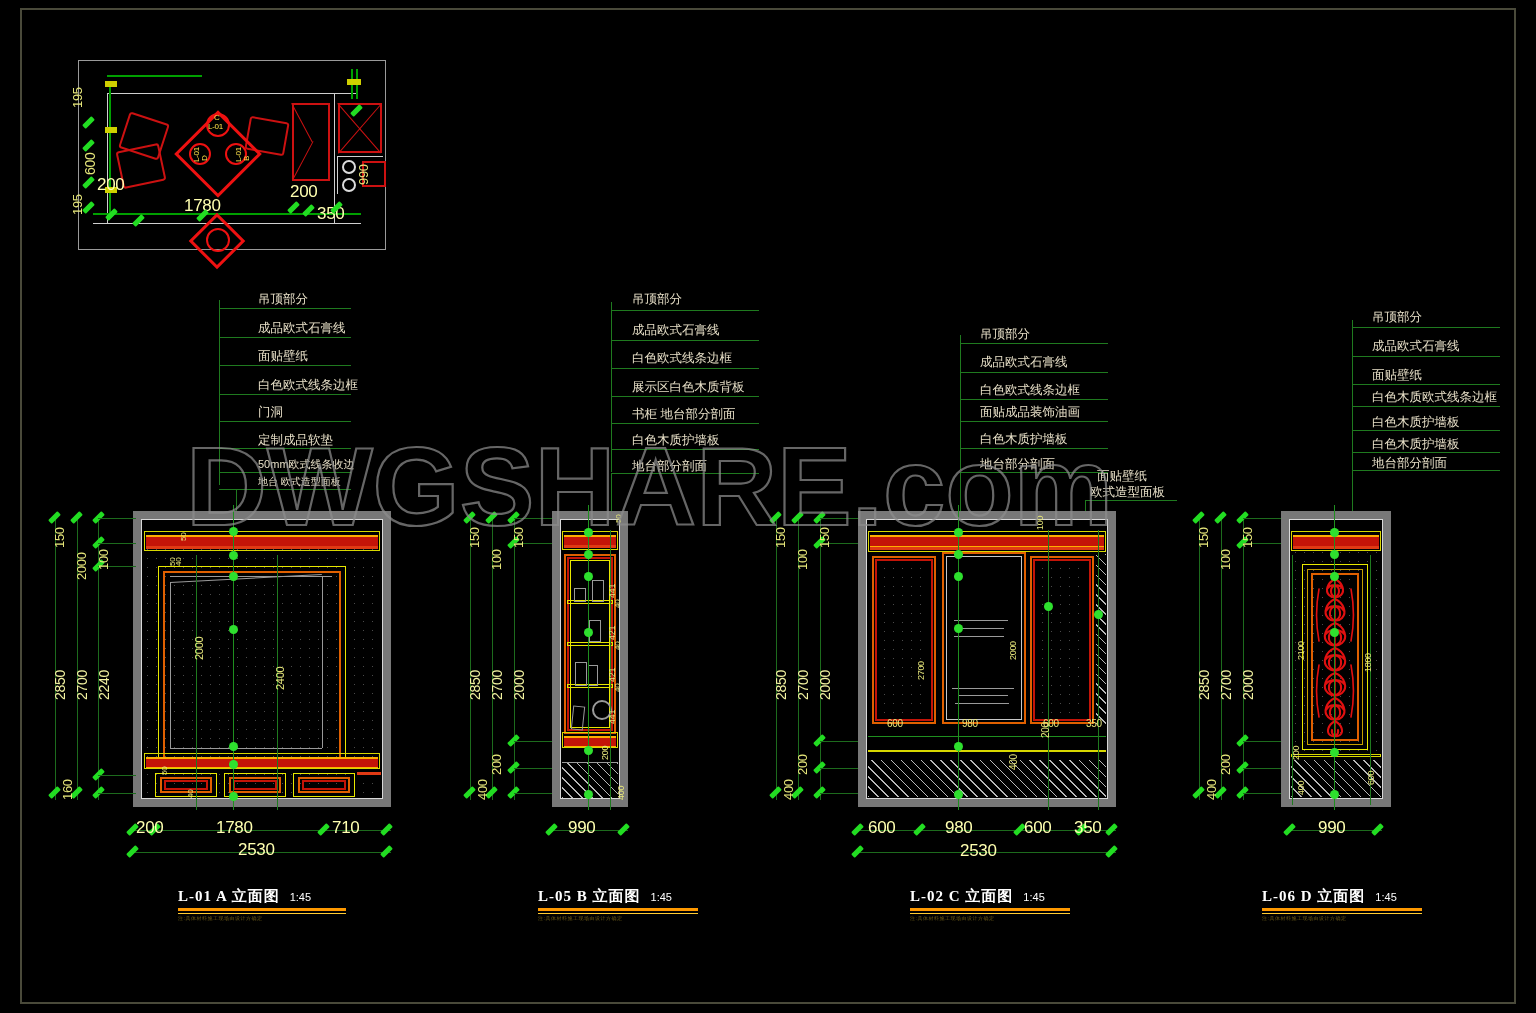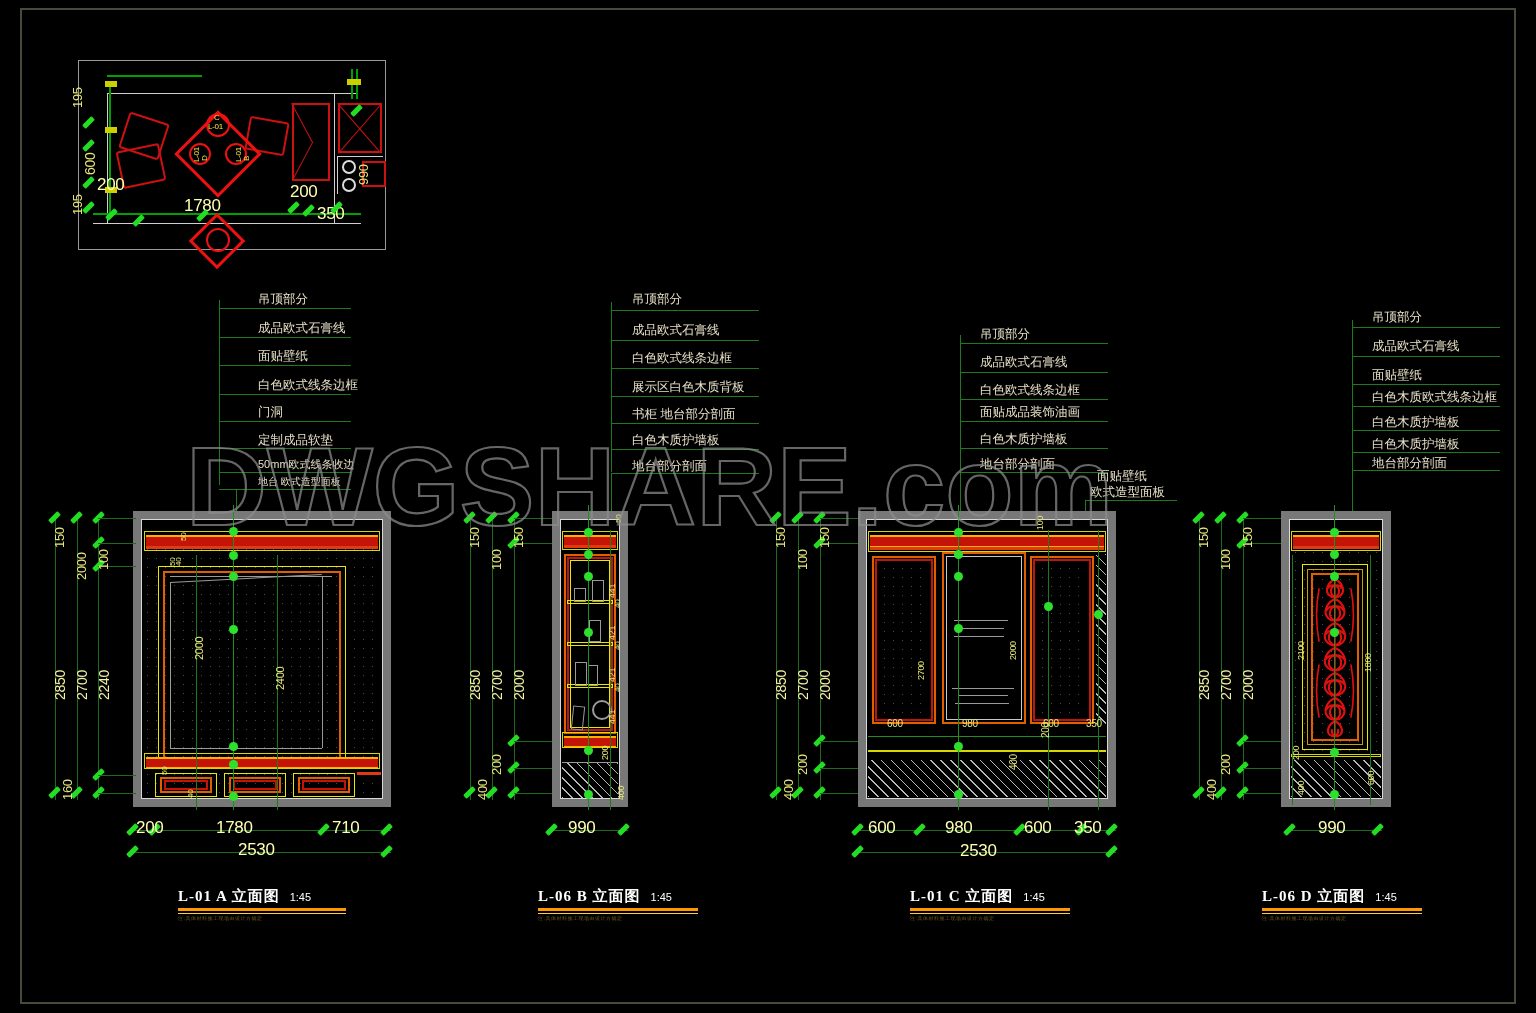--- a/index.html
+++ b/index.html
@@ -334,21 +334,21 @@
     <div class="dimtxt vert" style="left:511px;top:548px;font-size:13px;">150</div>
     <div class="dimtxt vert" style="left:489px;top:775px;font-size:13px;">200</div>
     <div class="dimtxt vert" style="left:475px;top:800px;font-size:13px;">400</div>
 
     <div class="dline" style="left:552px;top:830px;width:76px;"></div>
     <div class="tick" style="left:545px;top:827px;"></div>
     <div class="tick" style="left:617px;top:827px;"></div>
     <div class="dimtxt big" style="left:568px;top:818px;">990</div>
 
     <div class="title" style="left:538px;top:887px;width:160px;">
-      <span class="t1">L-06 B 立面图</span><span class="sc">1:45</span>
+      <span class="t1">L-05 B 立面图</span><span class="sc">1:45</span>
       <div class="ul1"></div><div class="ul2"></div>
       <div class="sub">注:具体材料施工现场由设计方确定</div>
     </div>
   </div>
 
   <div>
     <div class="leadv" style="left:960px;top:335px;height:135px;"></div>
     <div class="anno" style="left:980px;top:326px;">吊顶部分</div>
     <div class="lead" style="left:960px;top:343px;width:148px;"></div>
     <div class="anno" style="left:980px;top:354px;">成品欧式石膏线</div>
@@ -455,21 +455,21 @@
     <div class="tick" style="left:1105px;top:827px;"></div>
     <div class="tick" style="left:851px;top:849px;"></div>
     <div class="tick" style="left:1105px;top:849px;"></div>
     <div class="dimtxt big" style="left:868px;top:818px;">600</div>
     <div class="dimtxt big" style="left:945px;top:818px;">980</div>
     <div class="dimtxt big" style="left:1024px;top:818px;">600</div>
     <div class="dimtxt big" style="left:1074px;top:818px;">350</div>
     <div class="dimtxt big" style="left:960px;top:841px;">2530</div>
 
     <div class="title" style="left:910px;top:887px;width:160px;">
-      <span class="t1">L-01 C 立面图</span><span class="sc">1:45</span>
+      <span class="t1">L-02 C 立面图</span><span class="sc">1:45</span>
       <div class="ul1"></div><div class="ul2"></div>
       <div class="sub">注:具体材料施工现场由设计方确定</div>
     </div>
   </div>
 
   <div>
     <div class="leadv" style="left:1352px;top:320px;height:150px;"></div>
     <div class="anno" style="left:1372px;top:309px;">吊顶部分</div>
     <div class="lead" style="left:1352px;top:327px;width:148px;"></div>
     <div class="anno" style="left:1372px;top:338px;">成品欧式石膏线</div>

